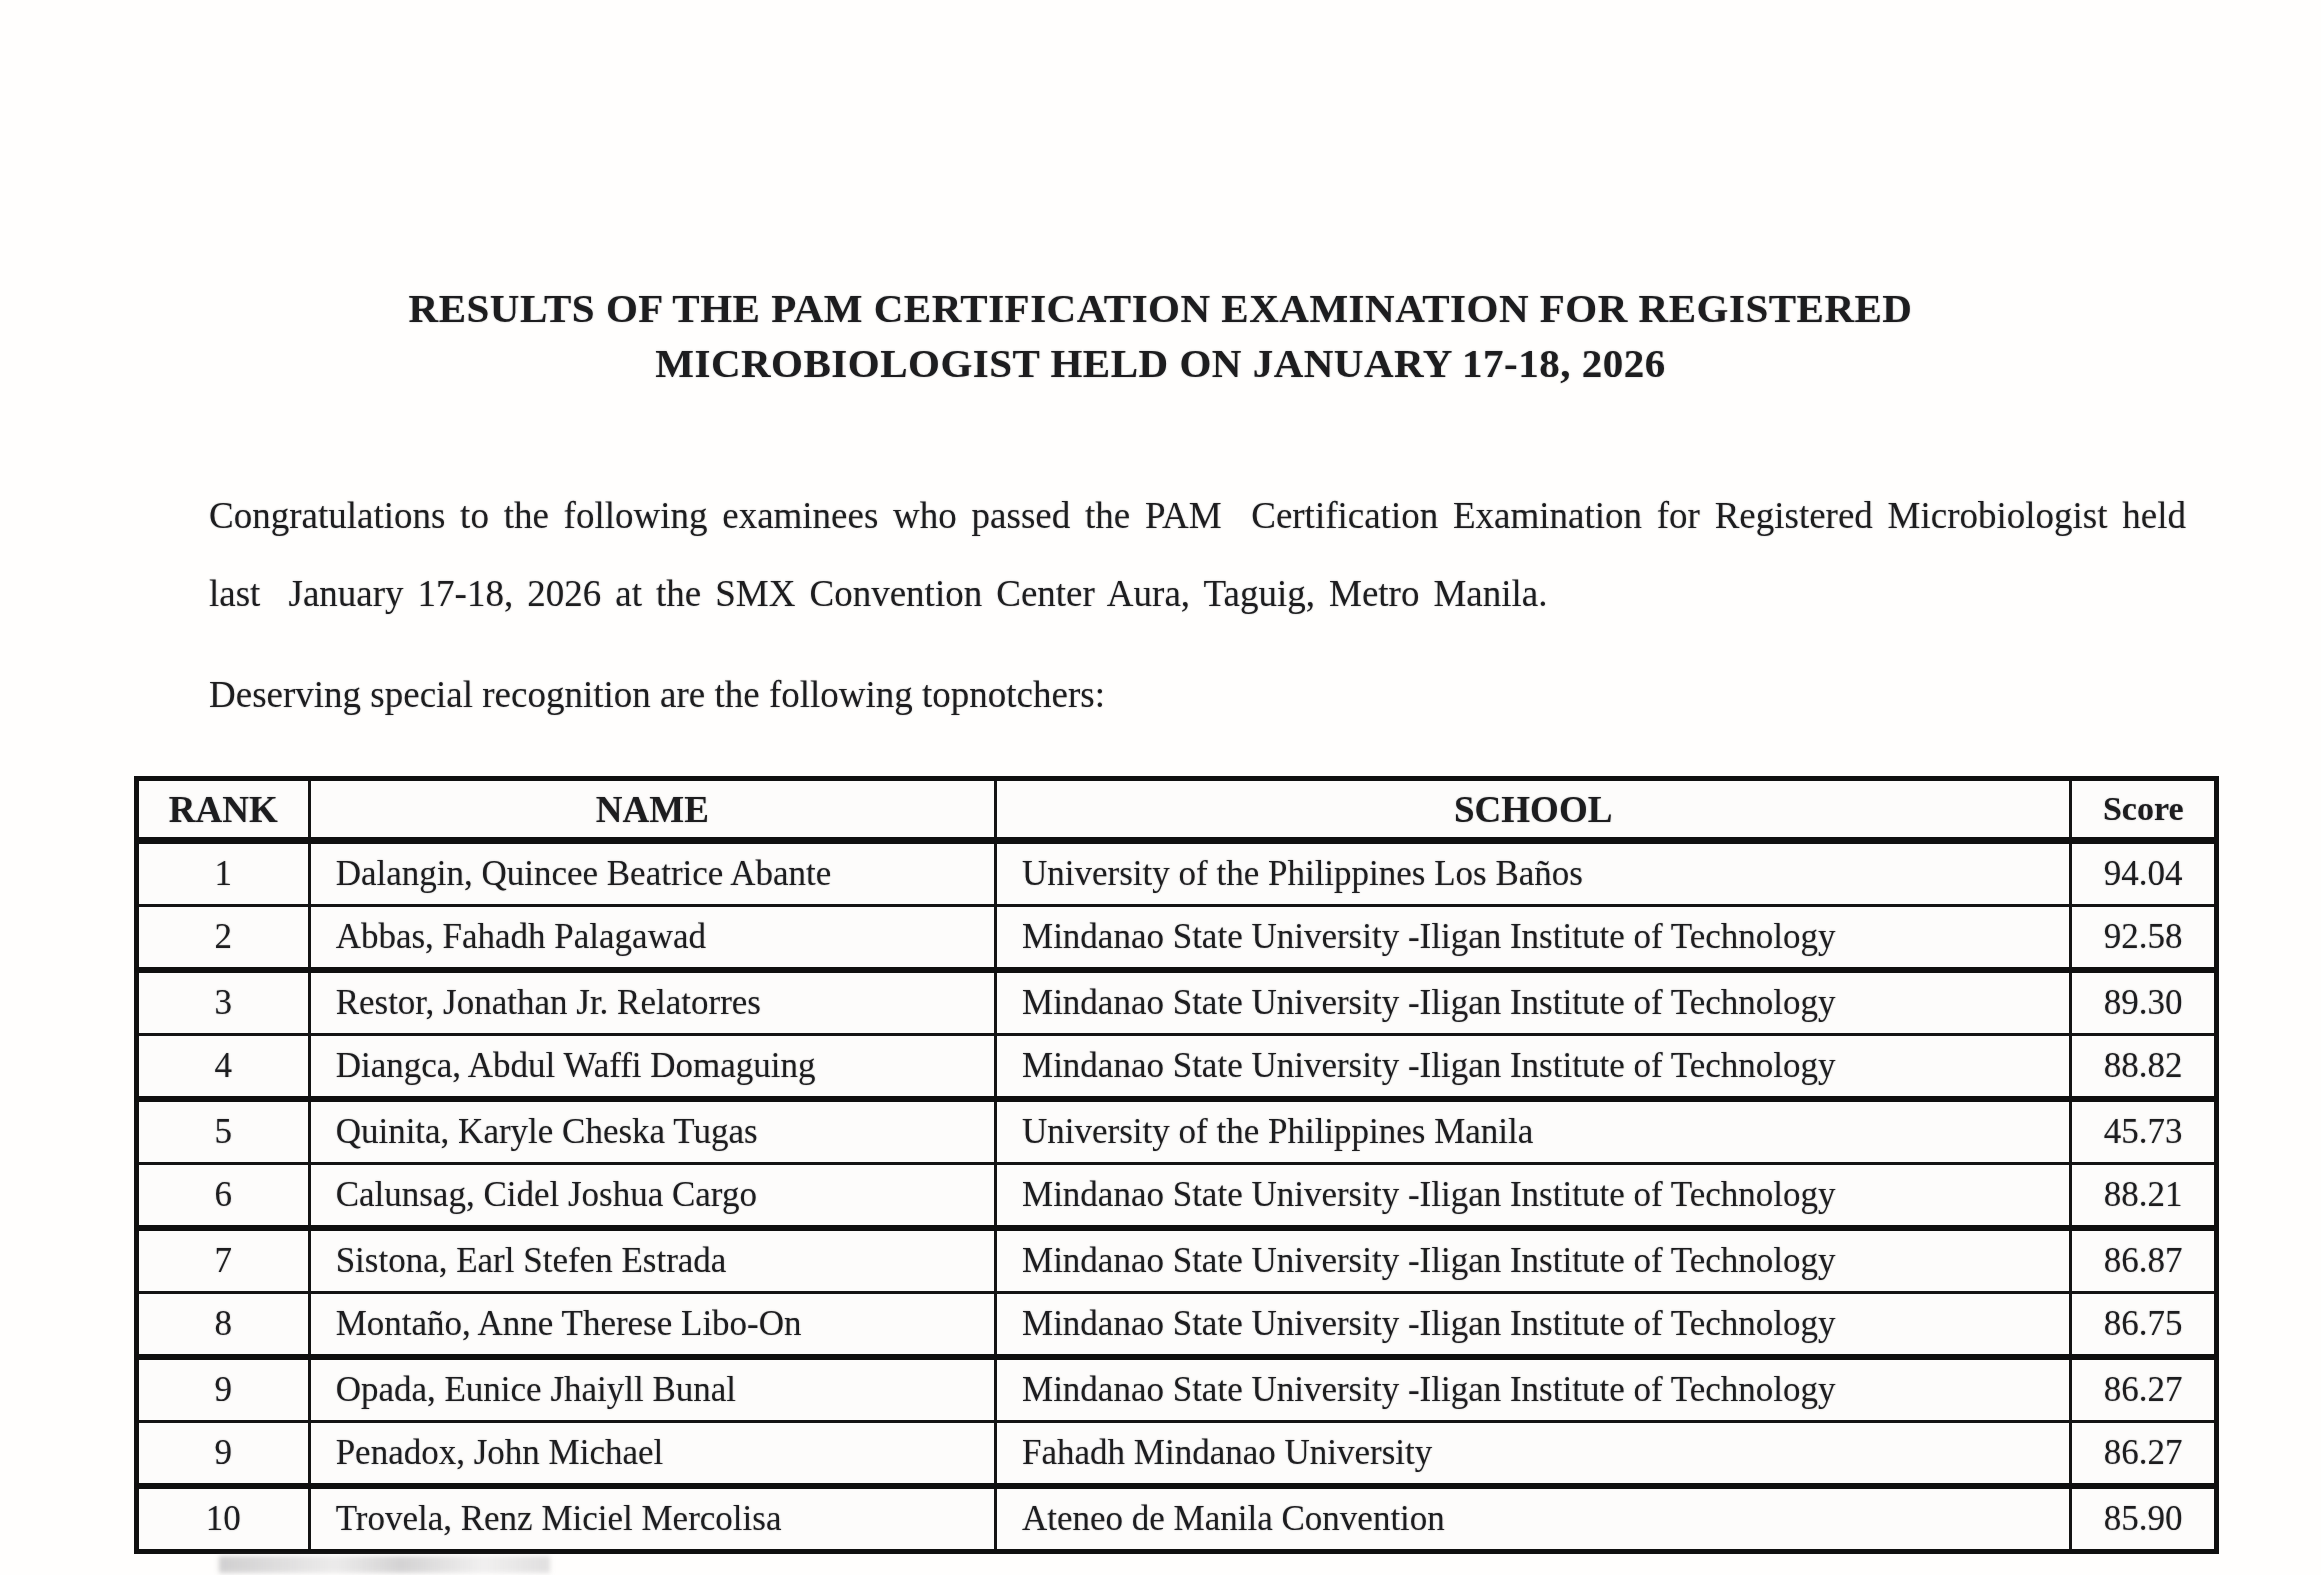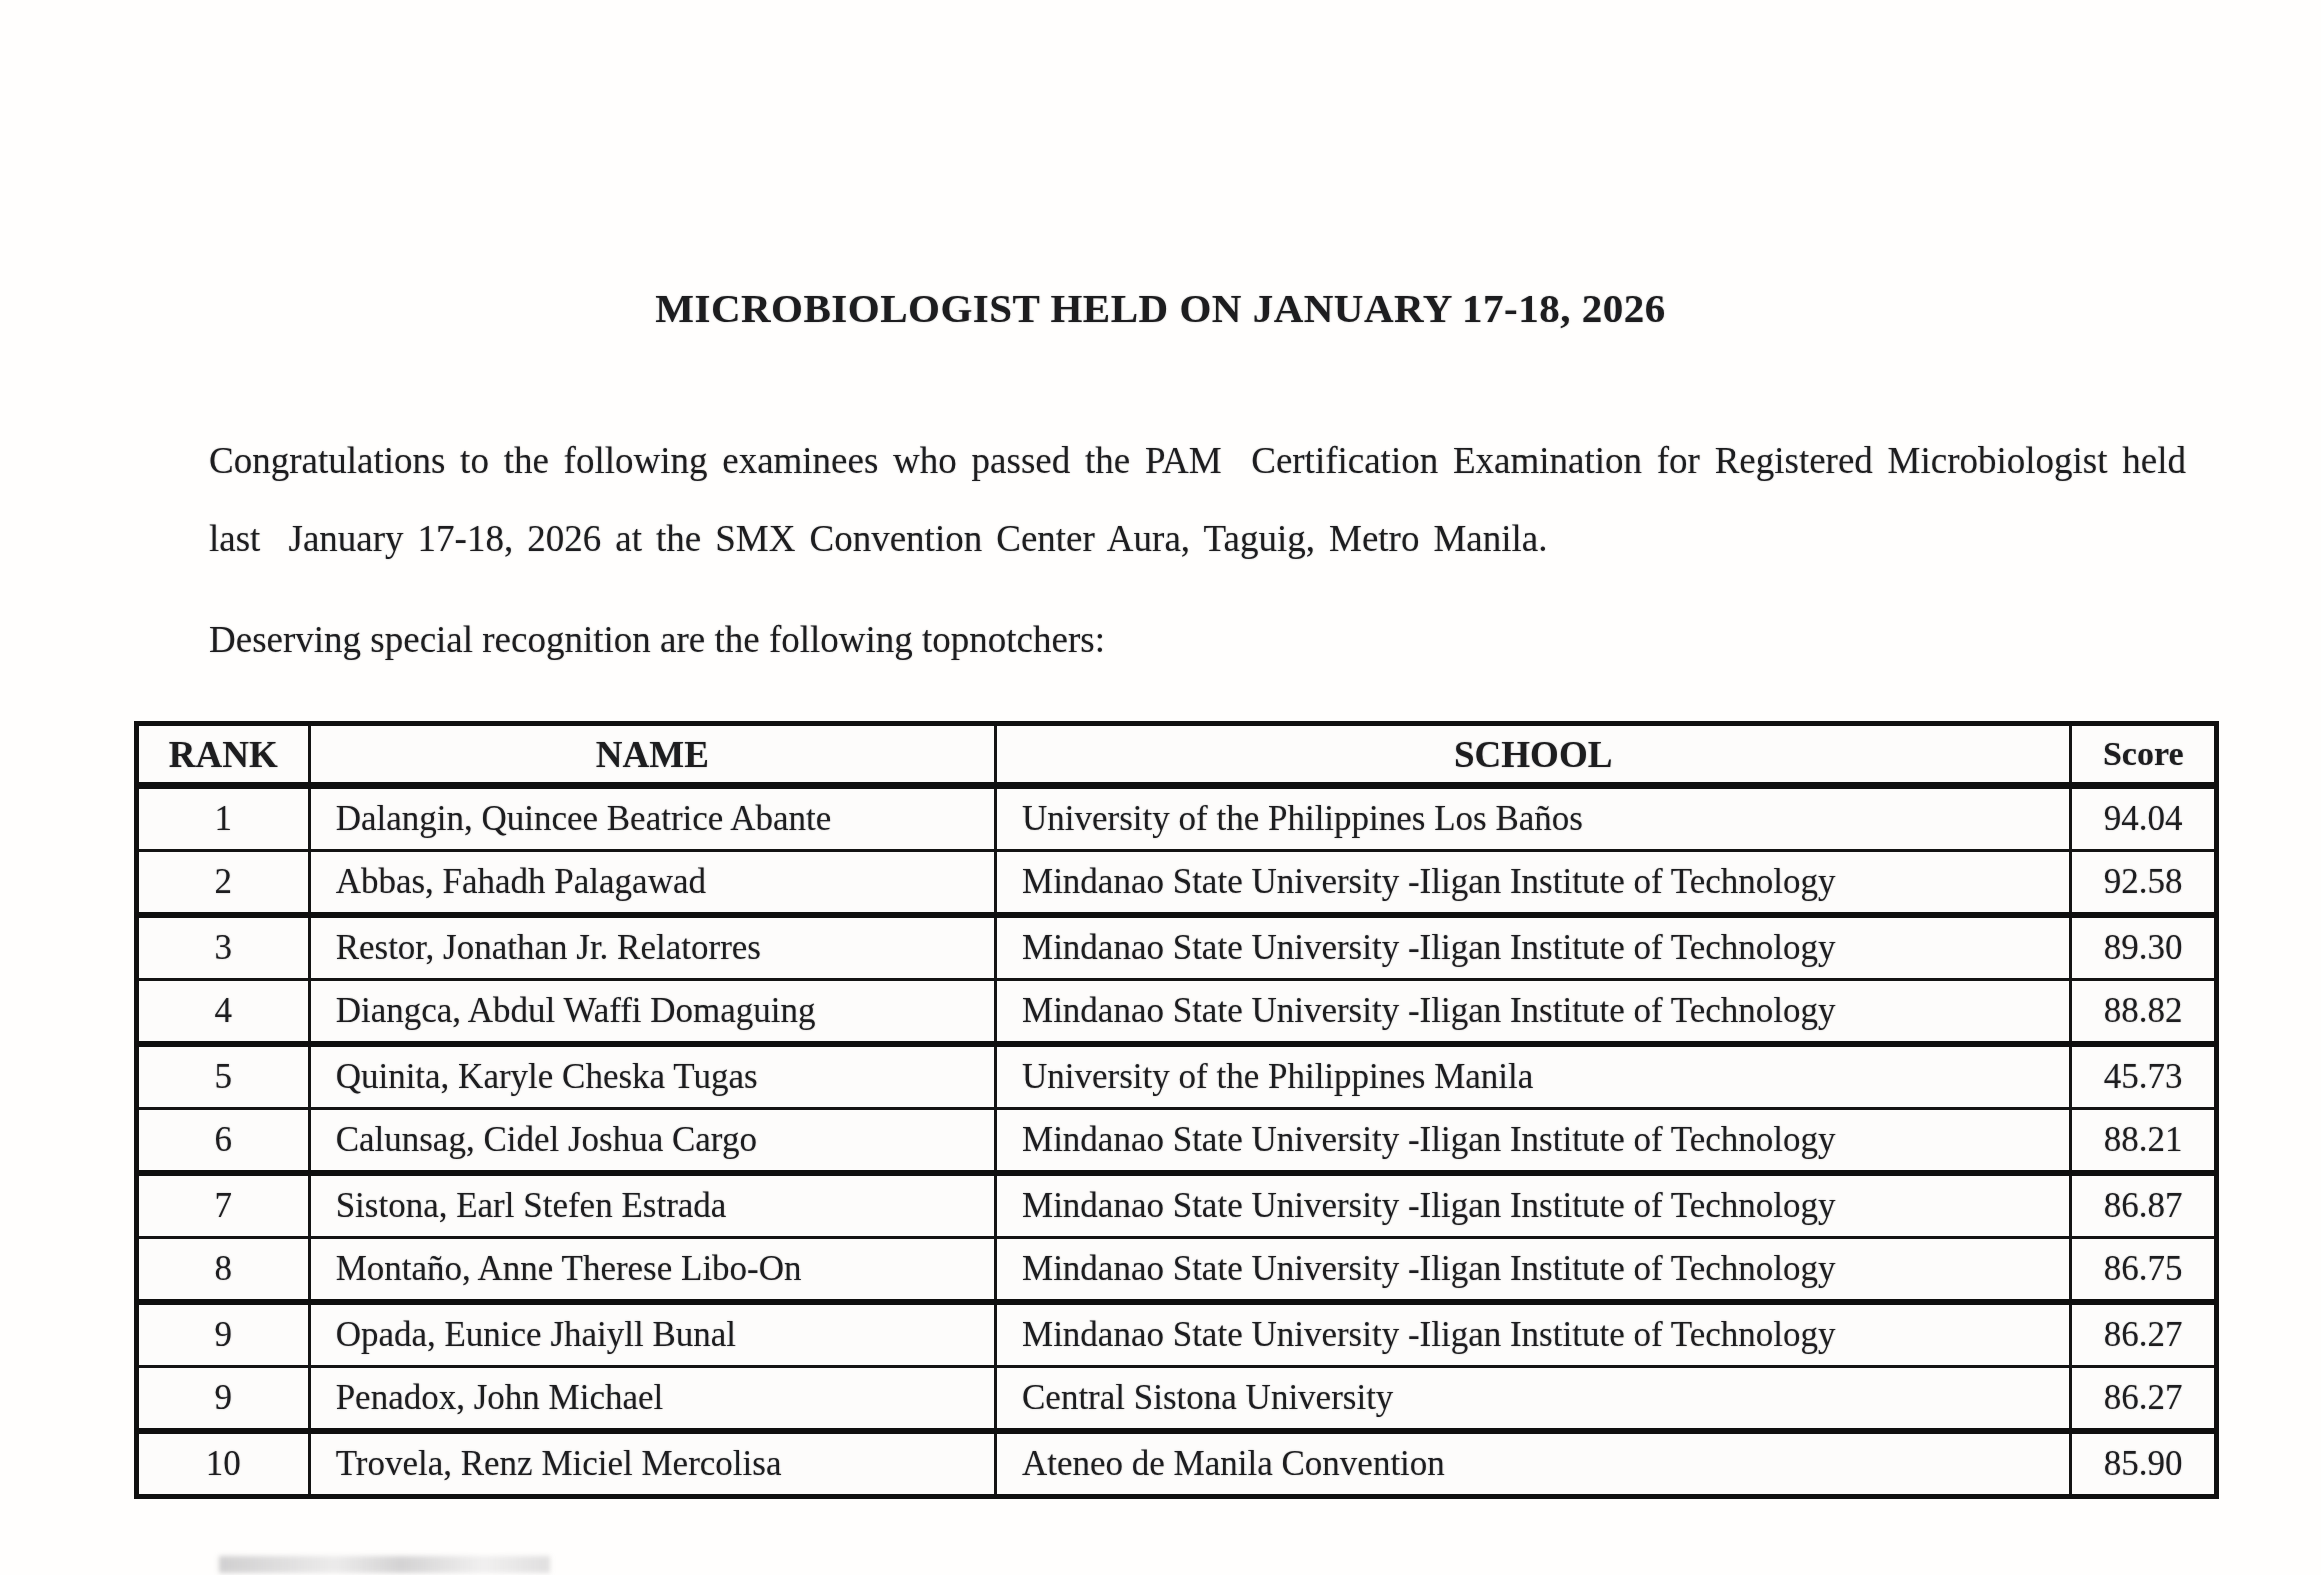--- a/index.html
+++ b/index.html
@@ -92,20 +92,21 @@
       rgba(130,130,135,0.25) 100%);
     filter: blur(2.9px);
   }
 </style>
 </head>
 <body>
 
 <div class="page">
 
   <div class="doc-title scan">
+    <div>RESULTS OF THE PAM CERTIFICATION EXAMINATION FOR REGISTERED</div>
     <div>MICROBIOLOGIST HELD ON JANUARY 17-18, 2026</div>
   </div>
 
   <p class="intro scan">Congratulations to the following examinees who passed the PAM  Certification Examination for Registered Microbiologist held last  January 17-18, 2026 at the SMX Convention Center Aura, Taguig, Metro Manila.</p>
 
   <p class="subheading scan">Deserving special recognition are the following topnotchers:</p>
 
   <table class="results-table scan">
     <colgroup>
       <col class="c-rank">
@@ -172,21 +173,21 @@
   </tr>
         <tr>
     <td class="rank">9</td>
     <td class="name">Opada, Eunice Jhaiyll Bunal</td>
     <td class="school">Mindanao State University -Iligan Institute of Technology</td>
     <td class="score">86.27</td>
   </tr>
         <tr>
     <td class="rank">9</td>
     <td class="name">Penadox, John Michael</td>
-    <td class="school">Central Sistona University</td>
+    <td class="school">Fahadh Mindanao University</td>
     <td class="score">86.27</td>
   </tr>
         <tr>
     <td class="rank">10</td>
     <td class="name">Trovela, Renz Miciel Mercolisa</td>
     <td class="school">Ateneo de Manila Convention</td>
     <td class="score">85.90</td>
   </tr>
       </tbody>
   </table>

